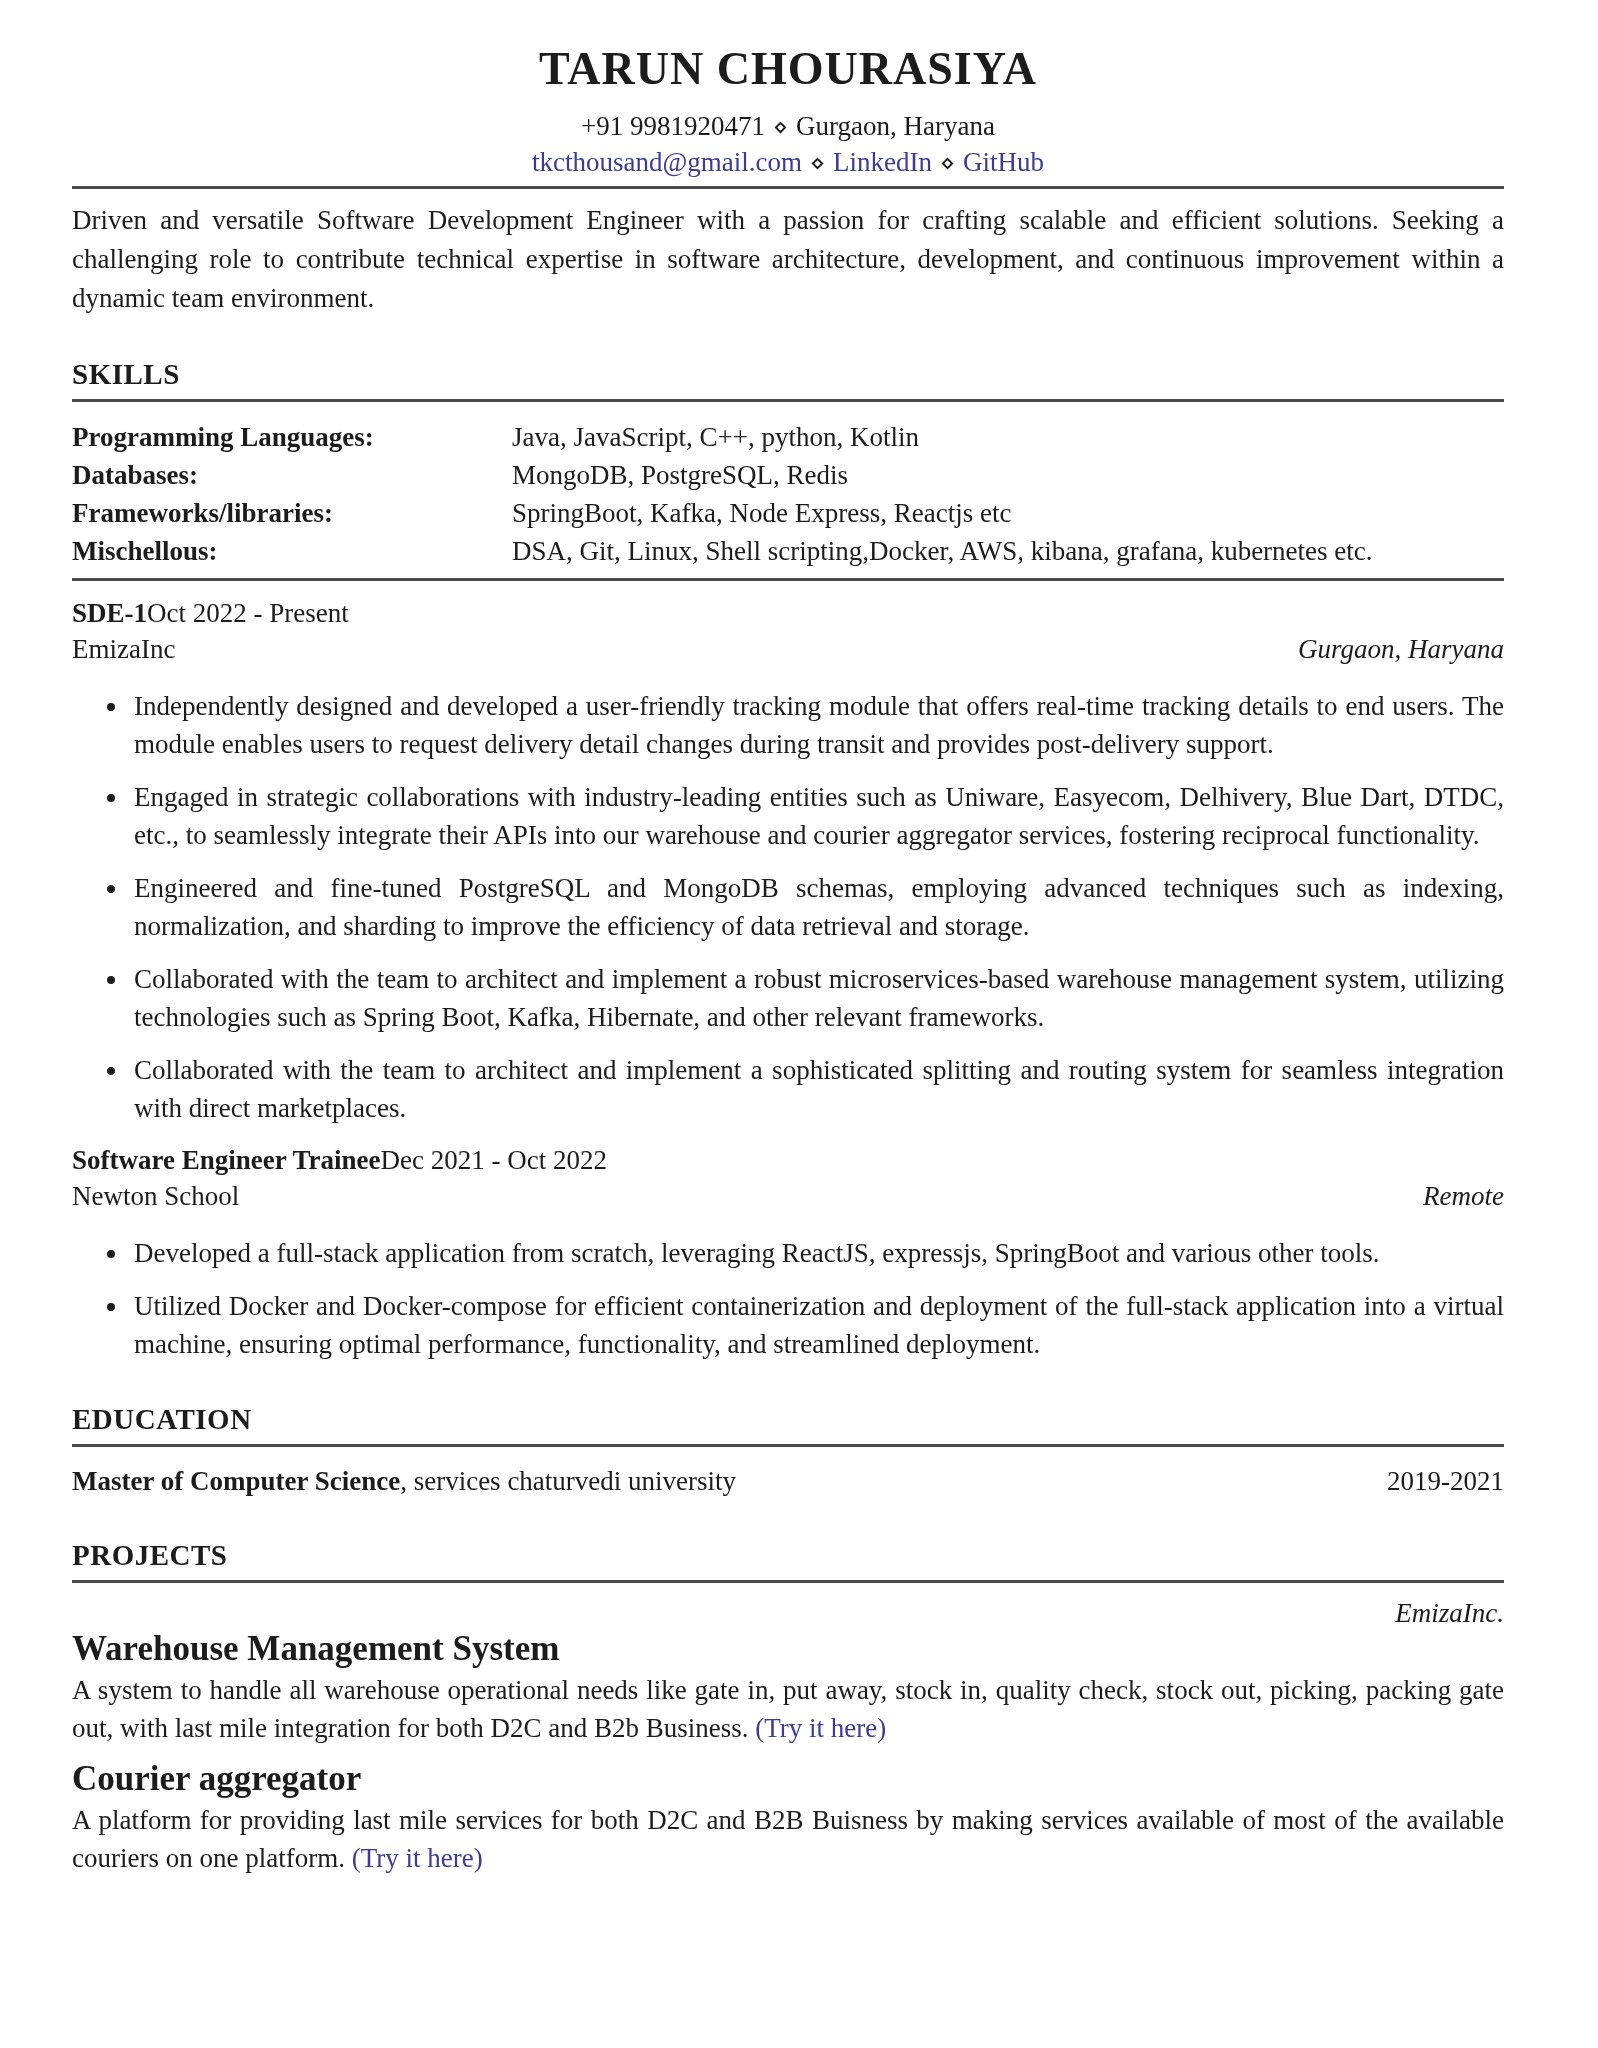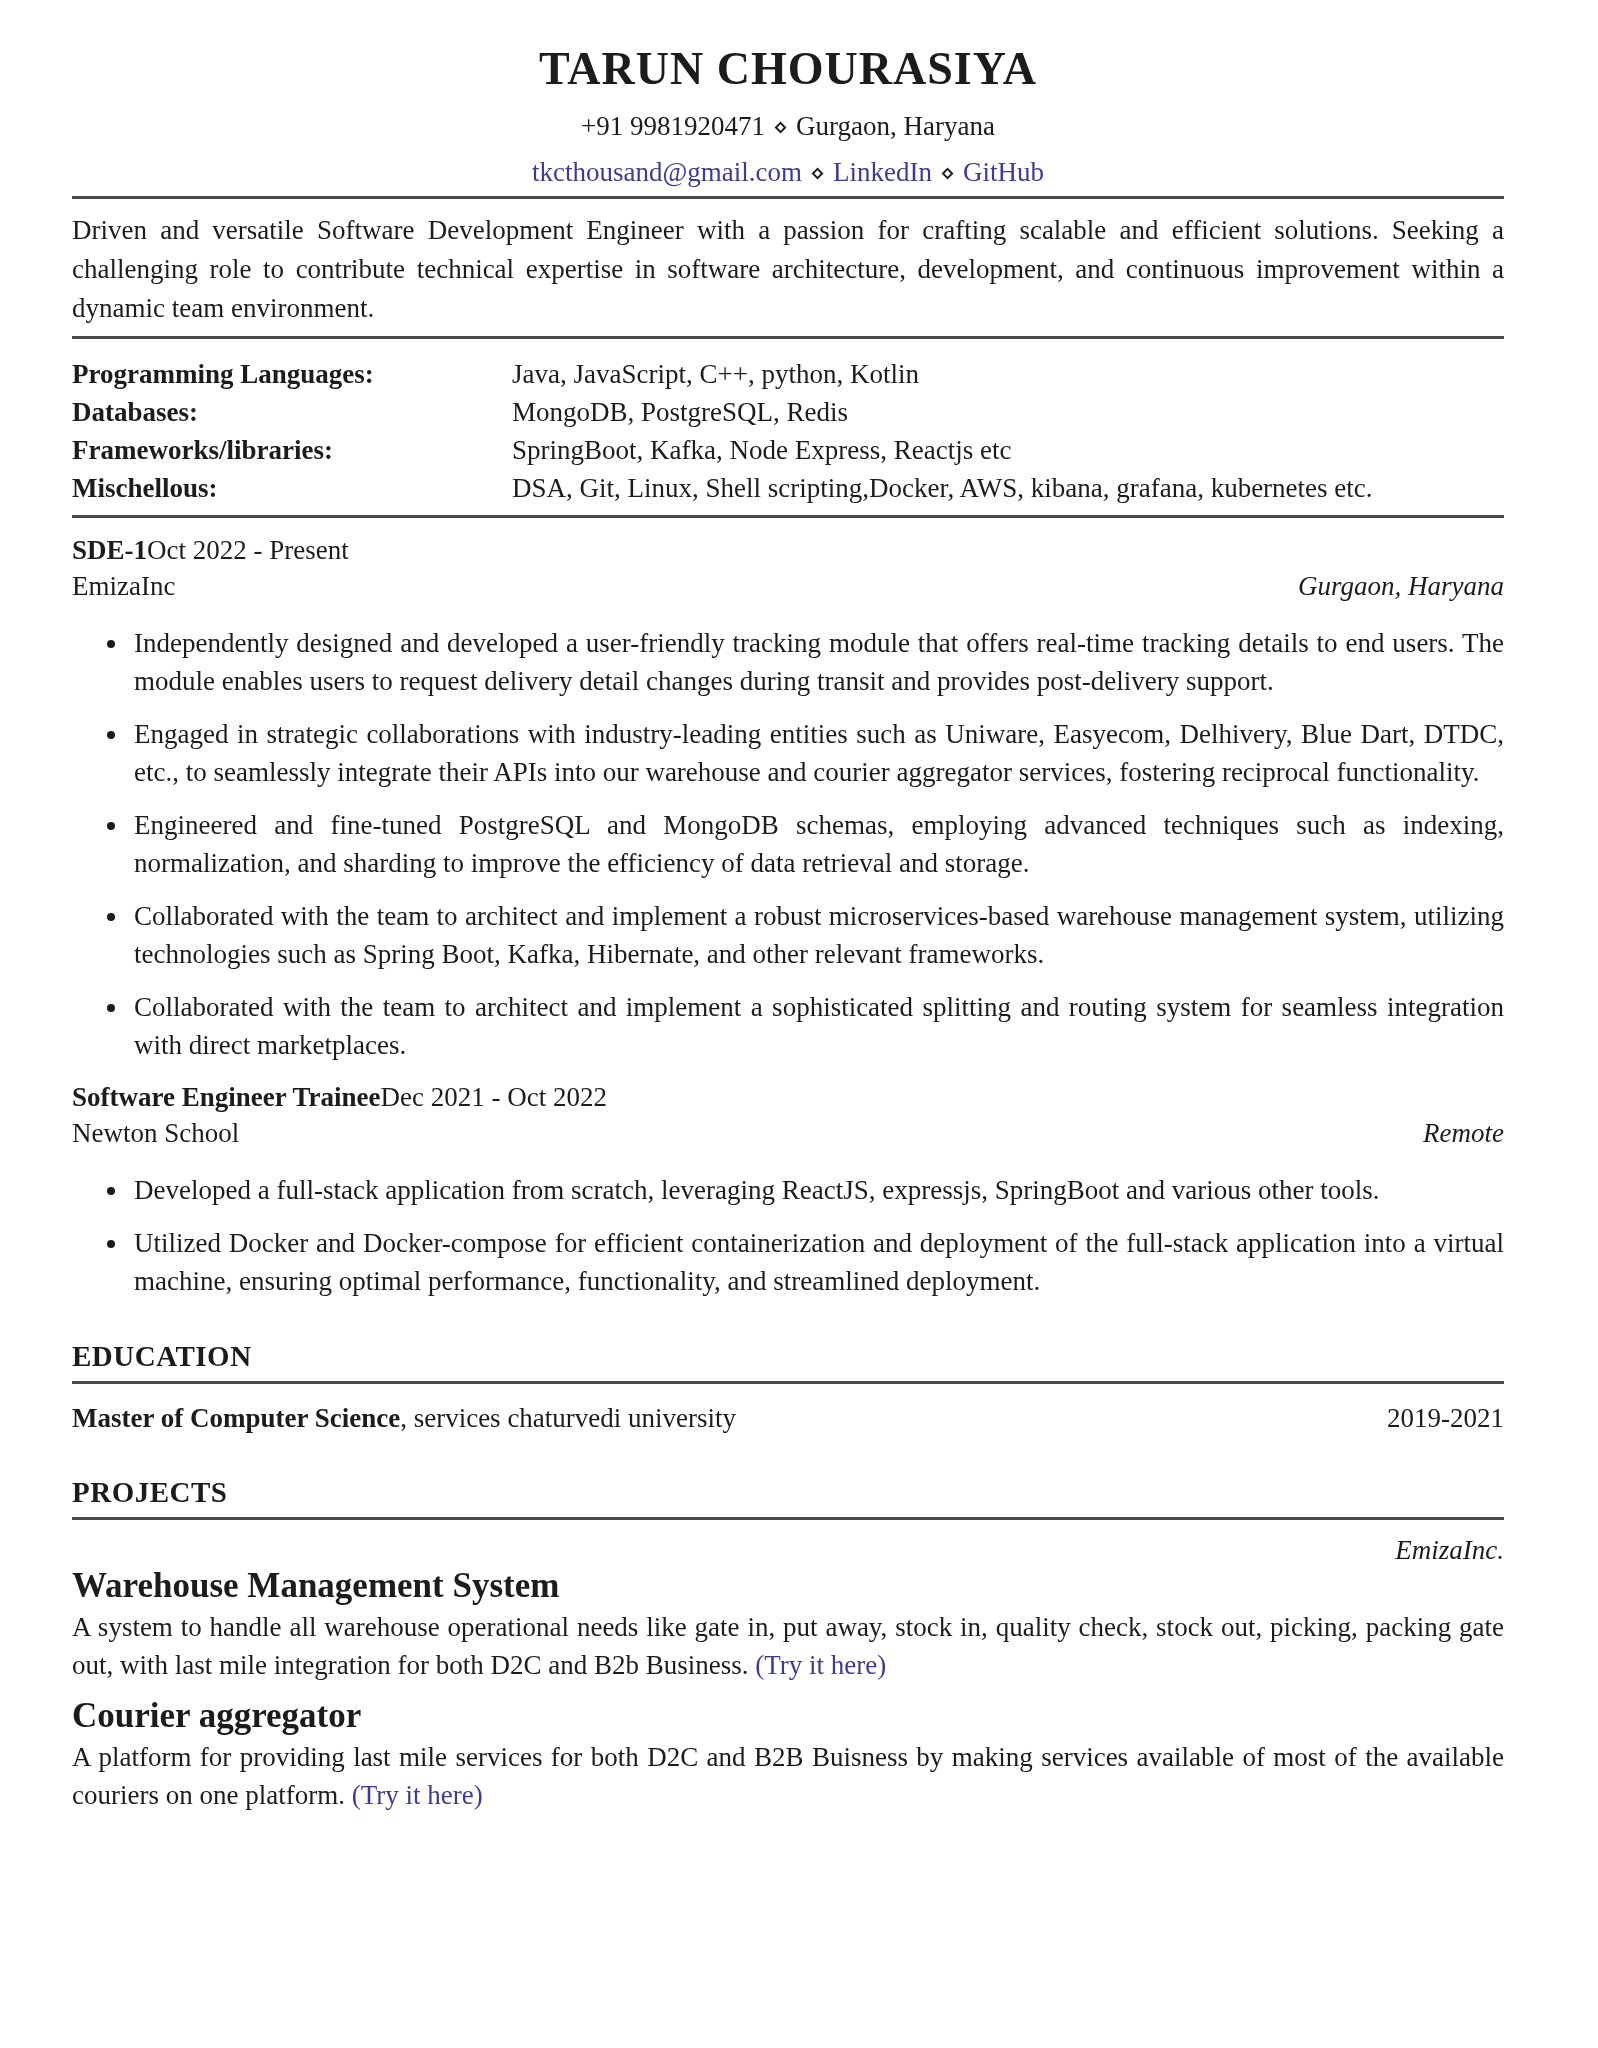--- a/index.html
+++ b/index.html
@@ -28,21 +28,21 @@
     margin-top: 16px;
   }
   .contact-line {
     text-align: center;
     font-size: 27px;
     margin-top: 16px;
   }
   .links-line {
     text-align: center;
     font-size: 27px;
-    margin-top: 15px;
+    margin-top: 5px;
   }
   .link {
     color: #3c3c96;
     cursor: pointer;
   }
   .sep {
     color: #1c1c1c;
     padding: 0 8px;
     font-size: 24px;
   }
@@ -146,20 +146,21 @@
     <span>+91 9981920471</span><span class="sep">⋄</span><span>Gurgaon, Haryana</span>
   </div>
 
   <div class="links-line">
     <span class="link">tkcthousand@gmail.com</span><span class="sep">⋄</span><span class="link">LinkedIn</span><span class="sep">⋄</span><span class="link">GitHub</span>
   </div>
 
   <div class="rule"></div>
   <div class="para">Driven and versatile Software Development Engineer with a passion for crafting scalable and efficient solutions. Seeking a challenging role to contribute technical expertise in software architecture, development, and continuous improvement within a dynamic team environment.</div>
 
+  <div class="sec-title">SKILLS</div>
   <div class="rule"></div>
   <div class="skills-grid">
     <div class="label">Programming Languages:</div>
     <div>Java, JavaScript, C++, python, Kotlin</div>
     <div class="label">Databases:</div>
     <div>MongoDB, PostgreSQL, Redis</div>
     <div class="label">Frameworks/libraries:</div>
     <div>SpringBoot, Kafka, Node Express, Reactjs etc</div>
     <div class="label">Mischellous:</div>
     <div>DSA, Git, Linux, Shell scripting,Docker, AWS, kibana, grafana, kubernetes etc.</div>

